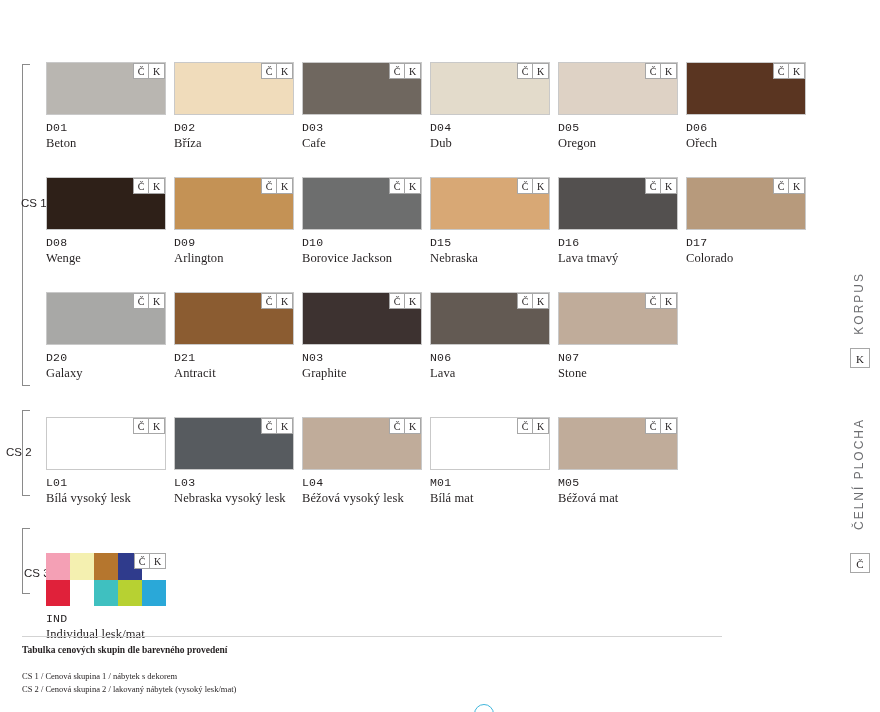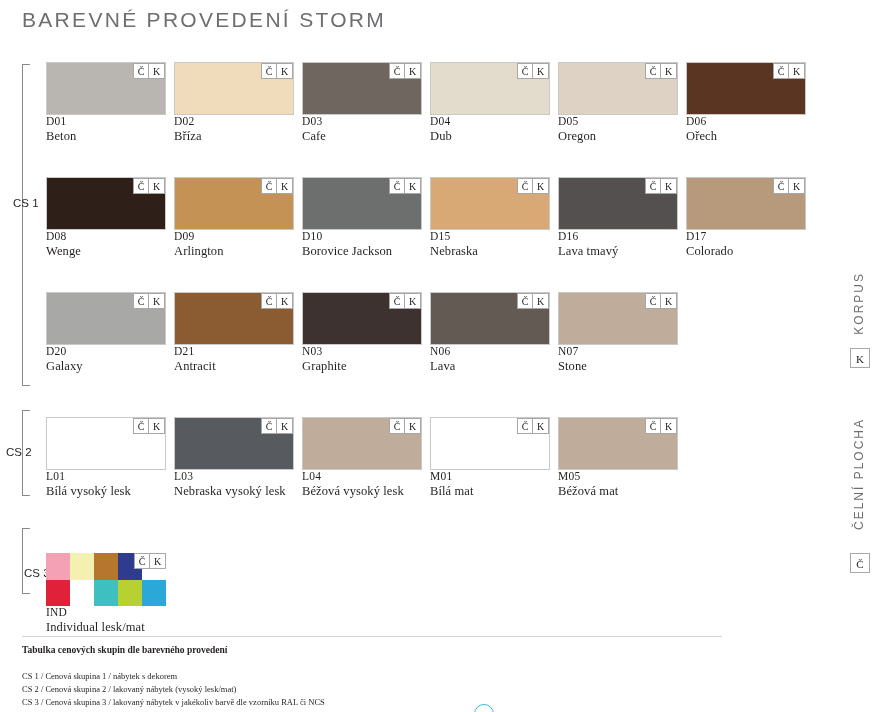--- a/index.html
+++ b/index.html
@@ -70,24 +70,24 @@
     font-size: 10px;
     line-height: 16px;
     text-align: center;
     color: #231f20;
     box-sizing: border-box;
   }
   .badge + .badge {
     border-left: none;
   }
   .code {
-    font-family: Liberation Serif, serif;
+    font-family: Liberation Mono, monospace;
     font-size: 11.5px;
     color: #231f20;
-    margin-top: 0;
+    margin-top: 6px;
     letter-spacing: 0.2px;
   }
   .name {
     font-family: "Liberation Serif", serif;
     font-size: 12.5px;
     color: #231f20;
     margin-top: 2px;
     letter-spacing: 0.1px;
   }
 
@@ -174,24 +174,23 @@
     display: grid;
     grid-template-columns: repeat(5, 1fr);
     grid-template-rows: repeat(2, 1fr);
   }
 </style>
 </head>
 <body>
 
 <div class="page">
 
-  <div class="title">BAREVNÉ PROVEDENÍ STORM</div>
 
   <div class="bracket" style="left:22px; top:64px; height:320px;"></div>
-  <div class="group-label" style="left:13px; top:197px;">CS 1</div>
+  <div class="group-label" style="left:21px; top:197px;">CS 1</div>
 
   <div class="bracket" style="left:22px; top:410px; height:84px;"></div>
   <div class="group-label" style="left:6px; top:446px;">CS 2</div>
 
   <div class="bracket" style="left:22px; top:528px; height:64px;"></div>
   <div class="group-label" style="left:24px; top:567px;">CS 3</div>
 
   <div class="grid">
 
     <div class="row">
@@ -453,17 +452,16 @@
 
   <div class="vlabel" style="left:852px; top:272px;">KORPUS</div>
   <div class="vbox" style="left:850px; top:348px;">K</div>
   <div class="vlabel" style="left:852px; top:418px;">ČELNÍ PLOCHA</div>
   <div class="vbox" style="left:850px; top:553px;">Č</div>
 
   <div class="divider"></div>
   <div class="foot-title">Tabulka cenových skupin dle barevného provedení</div>
   <div class="foot-line" style="top:671px;">CS 1 / Cenová skupina 1 / nábytek s dekorem</div>
   <div class="foot-line" style="top:684px;">CS 2 / Cenová skupina 2 / lakovaný nábytek (vysoký lesk/mat)</div>
-  <div class="foot-line" style="top:697px;">CS 3 / Cenová skupina 3 / lakovaný nábytek v jakékoliv barvě dle vzorníku RAL či NCS</div>
 
   <div class="page-circle"></div>
 
 </div>
 
 </body></html>

